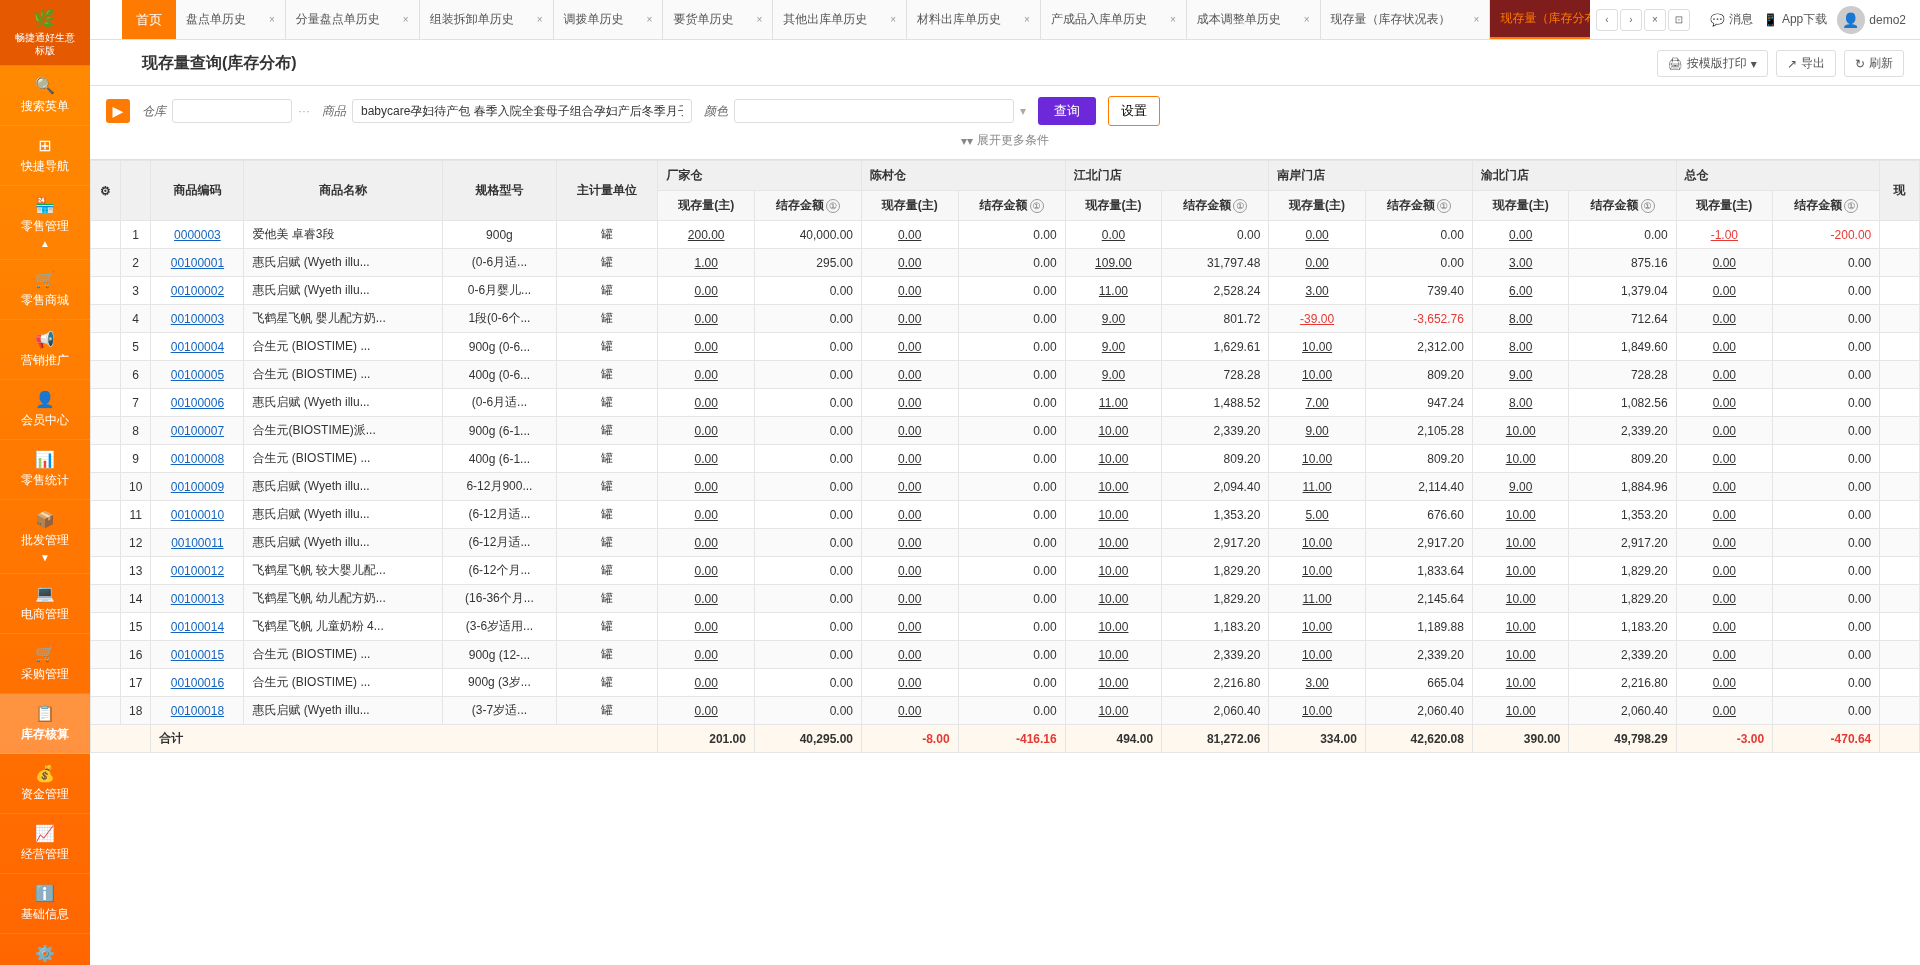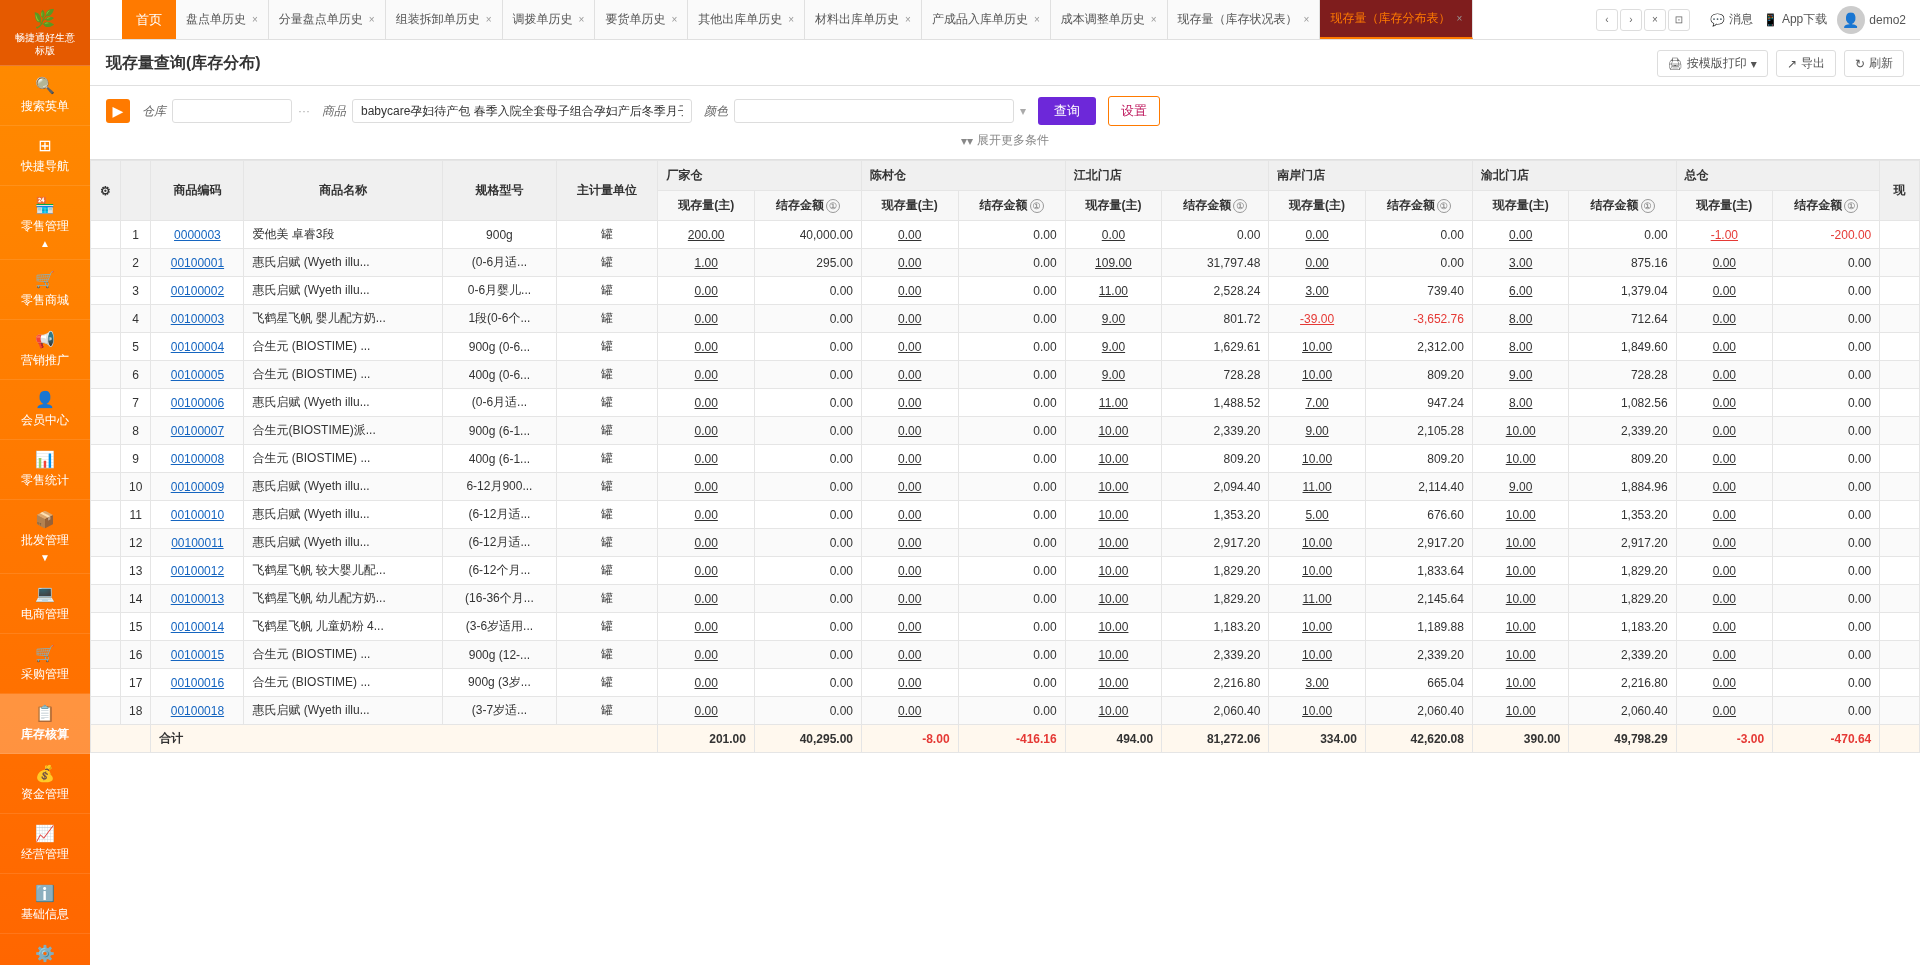--- a/index.html
+++ b/index.html
@@ -41,20 +41,21 @@
     .topbar-home {
       padding: 0 14px; height: 100%; display: flex; align-items: center;
       background: #ff7a00; color: white; font-size: 13px; cursor: pointer;
       white-space: nowrap; flex-shrink: 0;
     }
     .tab-item {
       padding: 0 10px; height: 100%; display: flex; align-items: center;
       border-right: 1px solid #e0e0e0; cursor: pointer; white-space: nowrap;
       font-size: 12px; color: #555; flex-shrink: 0; background: #fafafa;
       position: relative;
+      gap: 17px;
     }
     .tab-item.active { background: #7f1d1d; color: #ff7a00; border-bottom: 2px solid #ff7a00; }
     .tab-close { margin-left: 6px; color: #999; font-size: 10px; cursor: pointer; }
     .topbar-actions {
       display: flex; align-items: center; gap: 10px; padding: 0 14px;
       flex-shrink: 0;
     }
     .topbar-action-btn {
       display: flex; align-items: center; gap: 4px; cursor: pointer;
       font-size: 12px; color: #555;
@@ -77,20 +78,21 @@
       display: flex; flex-direction: column; overflow: hidden;
     }
 
     
     .page-header {
       background: #fff; padding: 10px 16px 0 16px; border-bottom: 1px solid #e0e0e0;
     }
     .page-title-row {
       display: flex; align-items: center; justify-content: space-between;
       padding-bottom: 8px;
+      margin-left: 36px;
     }
     .page-title { font-size: 16px; font-weight: bold; color: #333; }
     .header-actions { display: flex; gap: 8px; align-items: center; }
     .header-btn {
       padding: 4px 10px; border: 1px solid #ddd; border-radius: 3px;
       background: #fff; cursor: pointer; font-size: 12px; color: #555;
       display: flex; align-items: center; gap: 4px;
     }
 
     
@@ -127,21 +129,21 @@
     .filter-dots { color: #aaa; }
     .filter-expand-row {
       display: flex; align-items: center; justify-content: center;
       margin-top: 6px; gap: 4px; cursor: pointer; color: #888;
     }
     .search-btn {
       padding: 5px 16px; background: #6d28d9; color: white; border: none;
       border-radius: 3px; cursor: pointer; font-size: 13px;
     }
     .setting-btn {
-      padding: 5px 12px; background: #fff; color: #be185d; border: 1px solid #ff7a00;
+      padding: 5px 12px; background: #fff; color: #000000; border: 1px solid #ff7a00;
       border-radius: 3px; cursor: pointer; font-size: 13px;
     }
 
     
     .table-area {
       flex: 1; overflow: auto; background: #fff;
     }
     table {
       width: 100%; border-collapse: collapse; font-size: 12px;
     }

